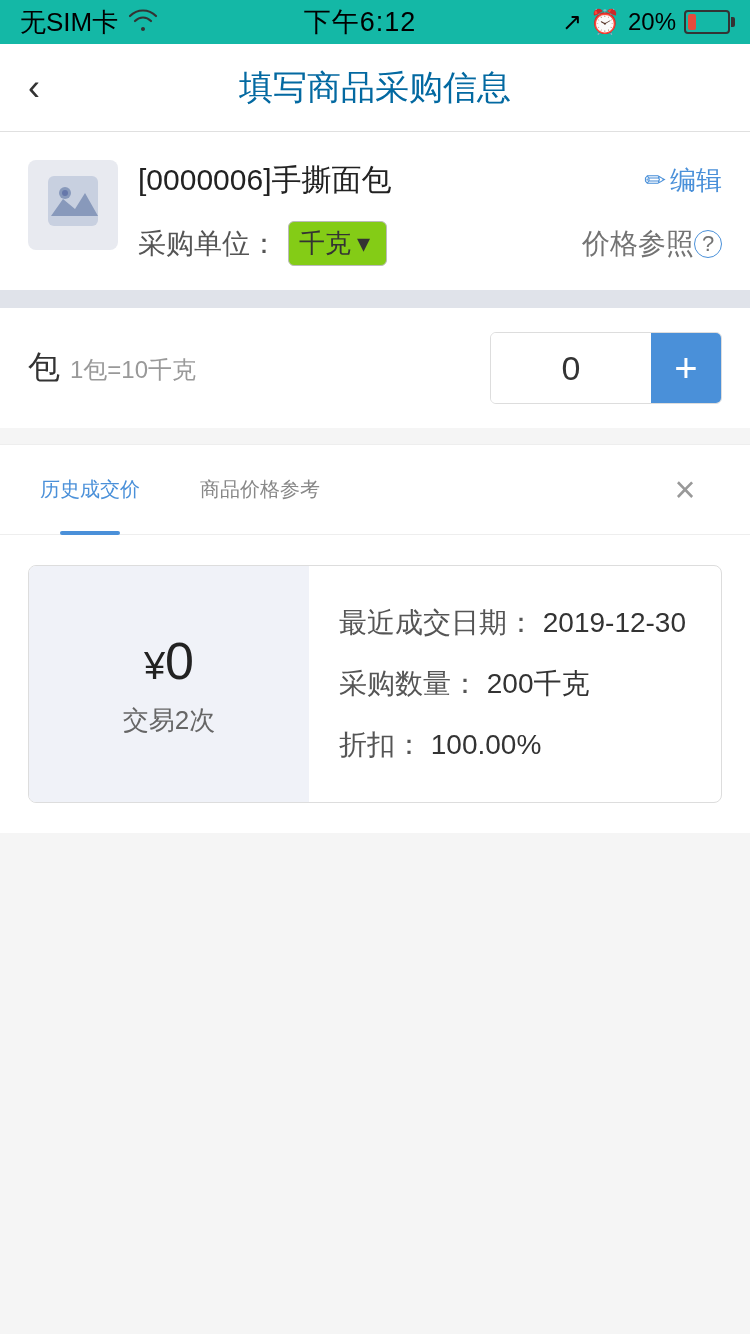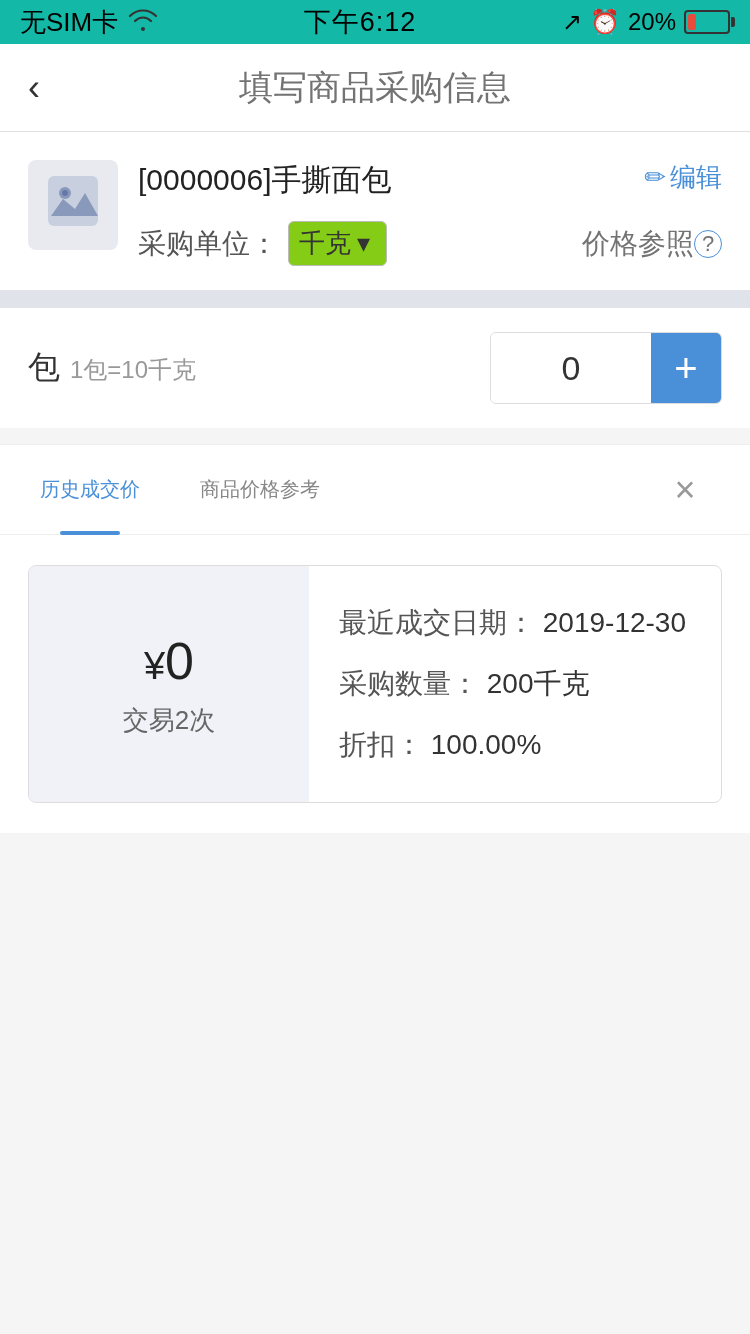--- a/index.html
+++ b/index.html
@@ -88,21 +88,21 @@
     .nav-back {
       position: absolute;
       left: 28px;
       font-size: 36px;
       color: #333;
       cursor: pointer;
     }
     .nav-title {
       font-size: 34px;
       font-weight: 500;
-      color: #737373;
+      color: #0369a1;
     }
 
     
     .product-card {
       background: #fff;
       margin-top: 0;
       padding: 28px 28px 24px 28px;
       display: flex;
       align-items: flex-start;
       gap: 20px;
@@ -120,21 +120,21 @@
     .product-thumb-inner {
       color: #8899bb;
       font-size: 36px;
     }
     .product-info {
       flex: 1;
     }
     .product-header {
       display: flex;
       justify-content: space-between;
-      align-items: flex-start;
+      align-items: center;
     }
     .product-name {
       font-size: 30px;
       color: #222;
       font-weight: 500;
       flex: 1;
     }
     .edit-link {
       color: #4a90d9;
       font-size: 26px;

